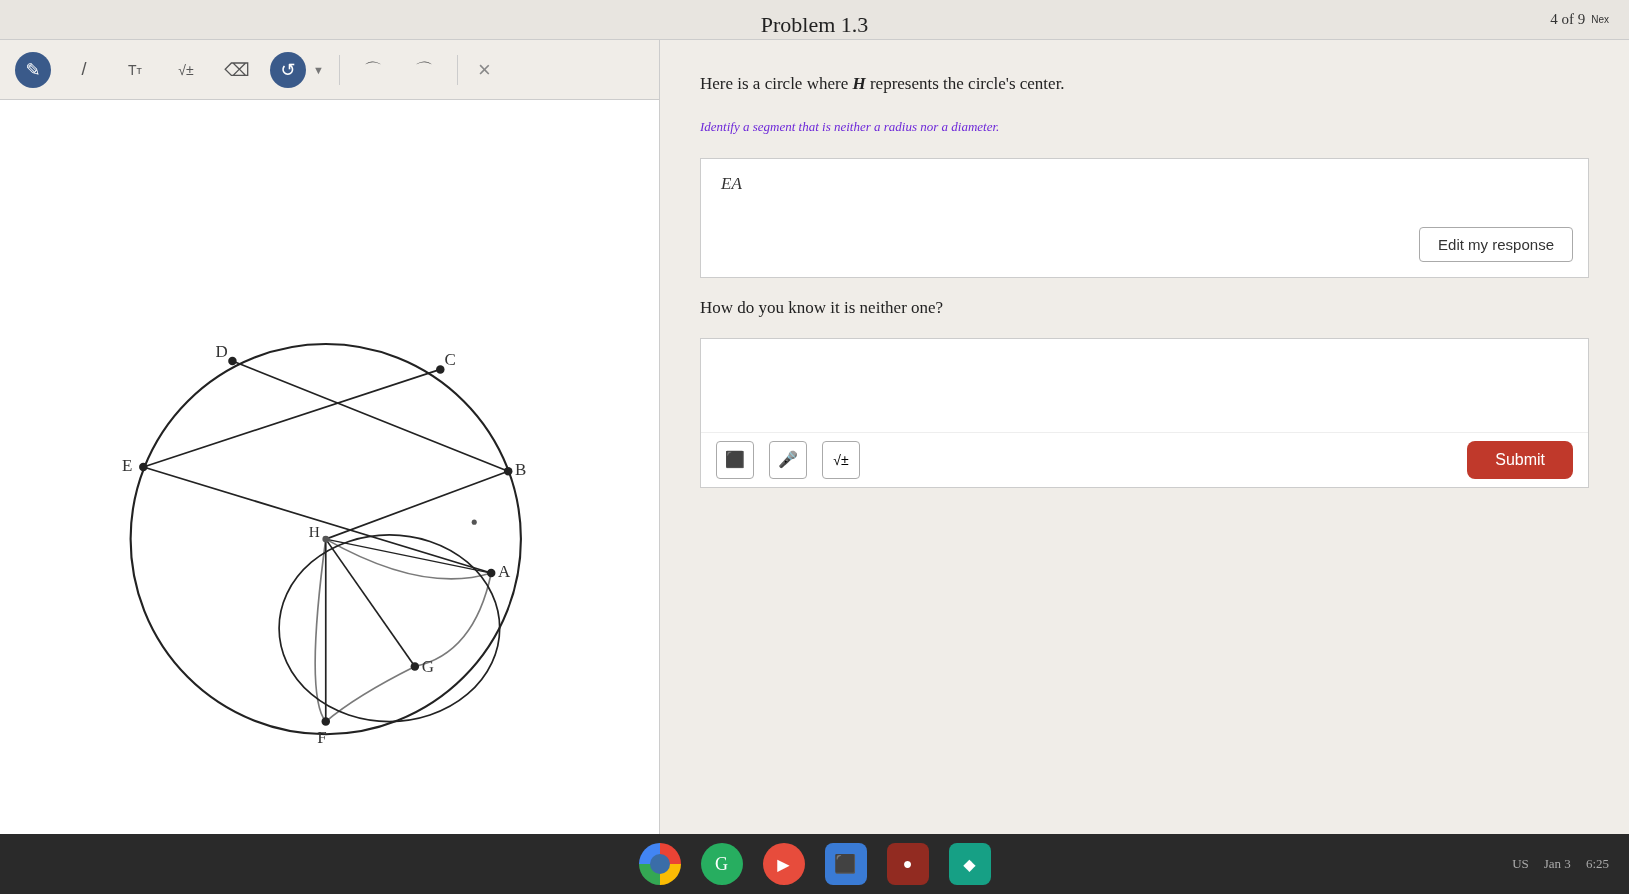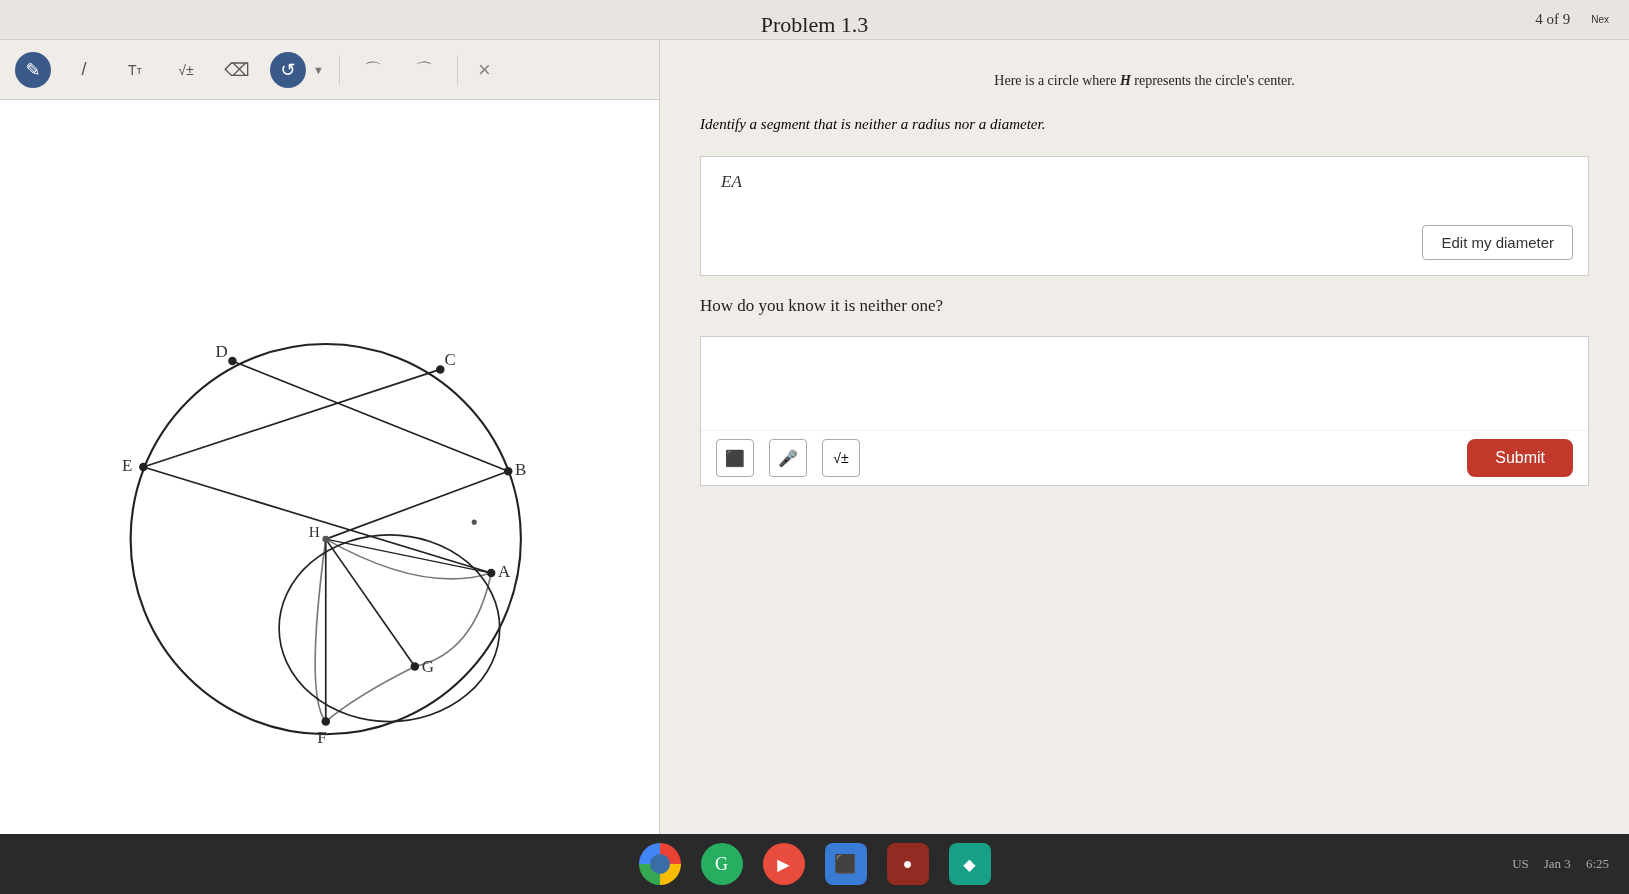--- a/index.html
+++ b/index.html
@@ -21,21 +21,21 @@
       display: flex;
       align-items: center;
       justify-content: flex-end;
       padding-right: 20px;
       border-bottom: 1px solid #ccc;
       z-index: 10;
     }
     .pagination-area {
       display: flex;
       align-items: center;
-      gap: 21px;
+      gap: 6px;
       font-size: 15px;
       color: #333;
     }
     .next-btn {
       font-size: 10px;
       color: #333;
       cursor: pointer;
       background: none;
       border: none;
     }
@@ -126,32 +126,31 @@
     
     .right-panel {
       flex: 1;
       padding: 30px 40px;
       background: #f0ede8;
       display: flex;
       flex-direction: column;
       gap: 20px;
     }
     .problem-description {
-      font-size: 14px;
+      font-size: 17px;
       color: #222;
       line-height: 1.6;
-      text-align: center;
     }
     .problem-description em {
       font-style: italic;
       font-weight: bold;
     }
     .question-text {
-      font-size: 15px;
-      color: #000000;
+      font-size: 13px;
+      color: #6d28d9;
       line-height: 1.6;
       font-style: italic;
     }
 
     
     .answer-section {
       background: white;
       border: 1px solid #ccc;
       padding: 15px 20px;
       min-height: 120px;
@@ -347,21 +346,21 @@
     <p class="problem-description">
       Here is a circle where <em>H</em> represents the circle's center.
     </p>
 
     <p class="question-text">
       Identify a segment that is neither <em>a radius</em> nor <em>a diameter.</em>
     </p>
 
     <div class="answer-section">
       <span class="answer-value">EA</span>
-      <button class="edit-response-btn">Edit my diameter</button>
+      <button class="edit-response-btn">Edit my response</button>
     </div>
 
     <p class="question2-text">How do you know it is neither one?</p>
 
     <div class="answer2-area">
       <div class="answer2-toolbar">
         <button class="ans-tool-btn">
           <span>⬛</span>
         </button>
         <button class="ans-tool-btn">

